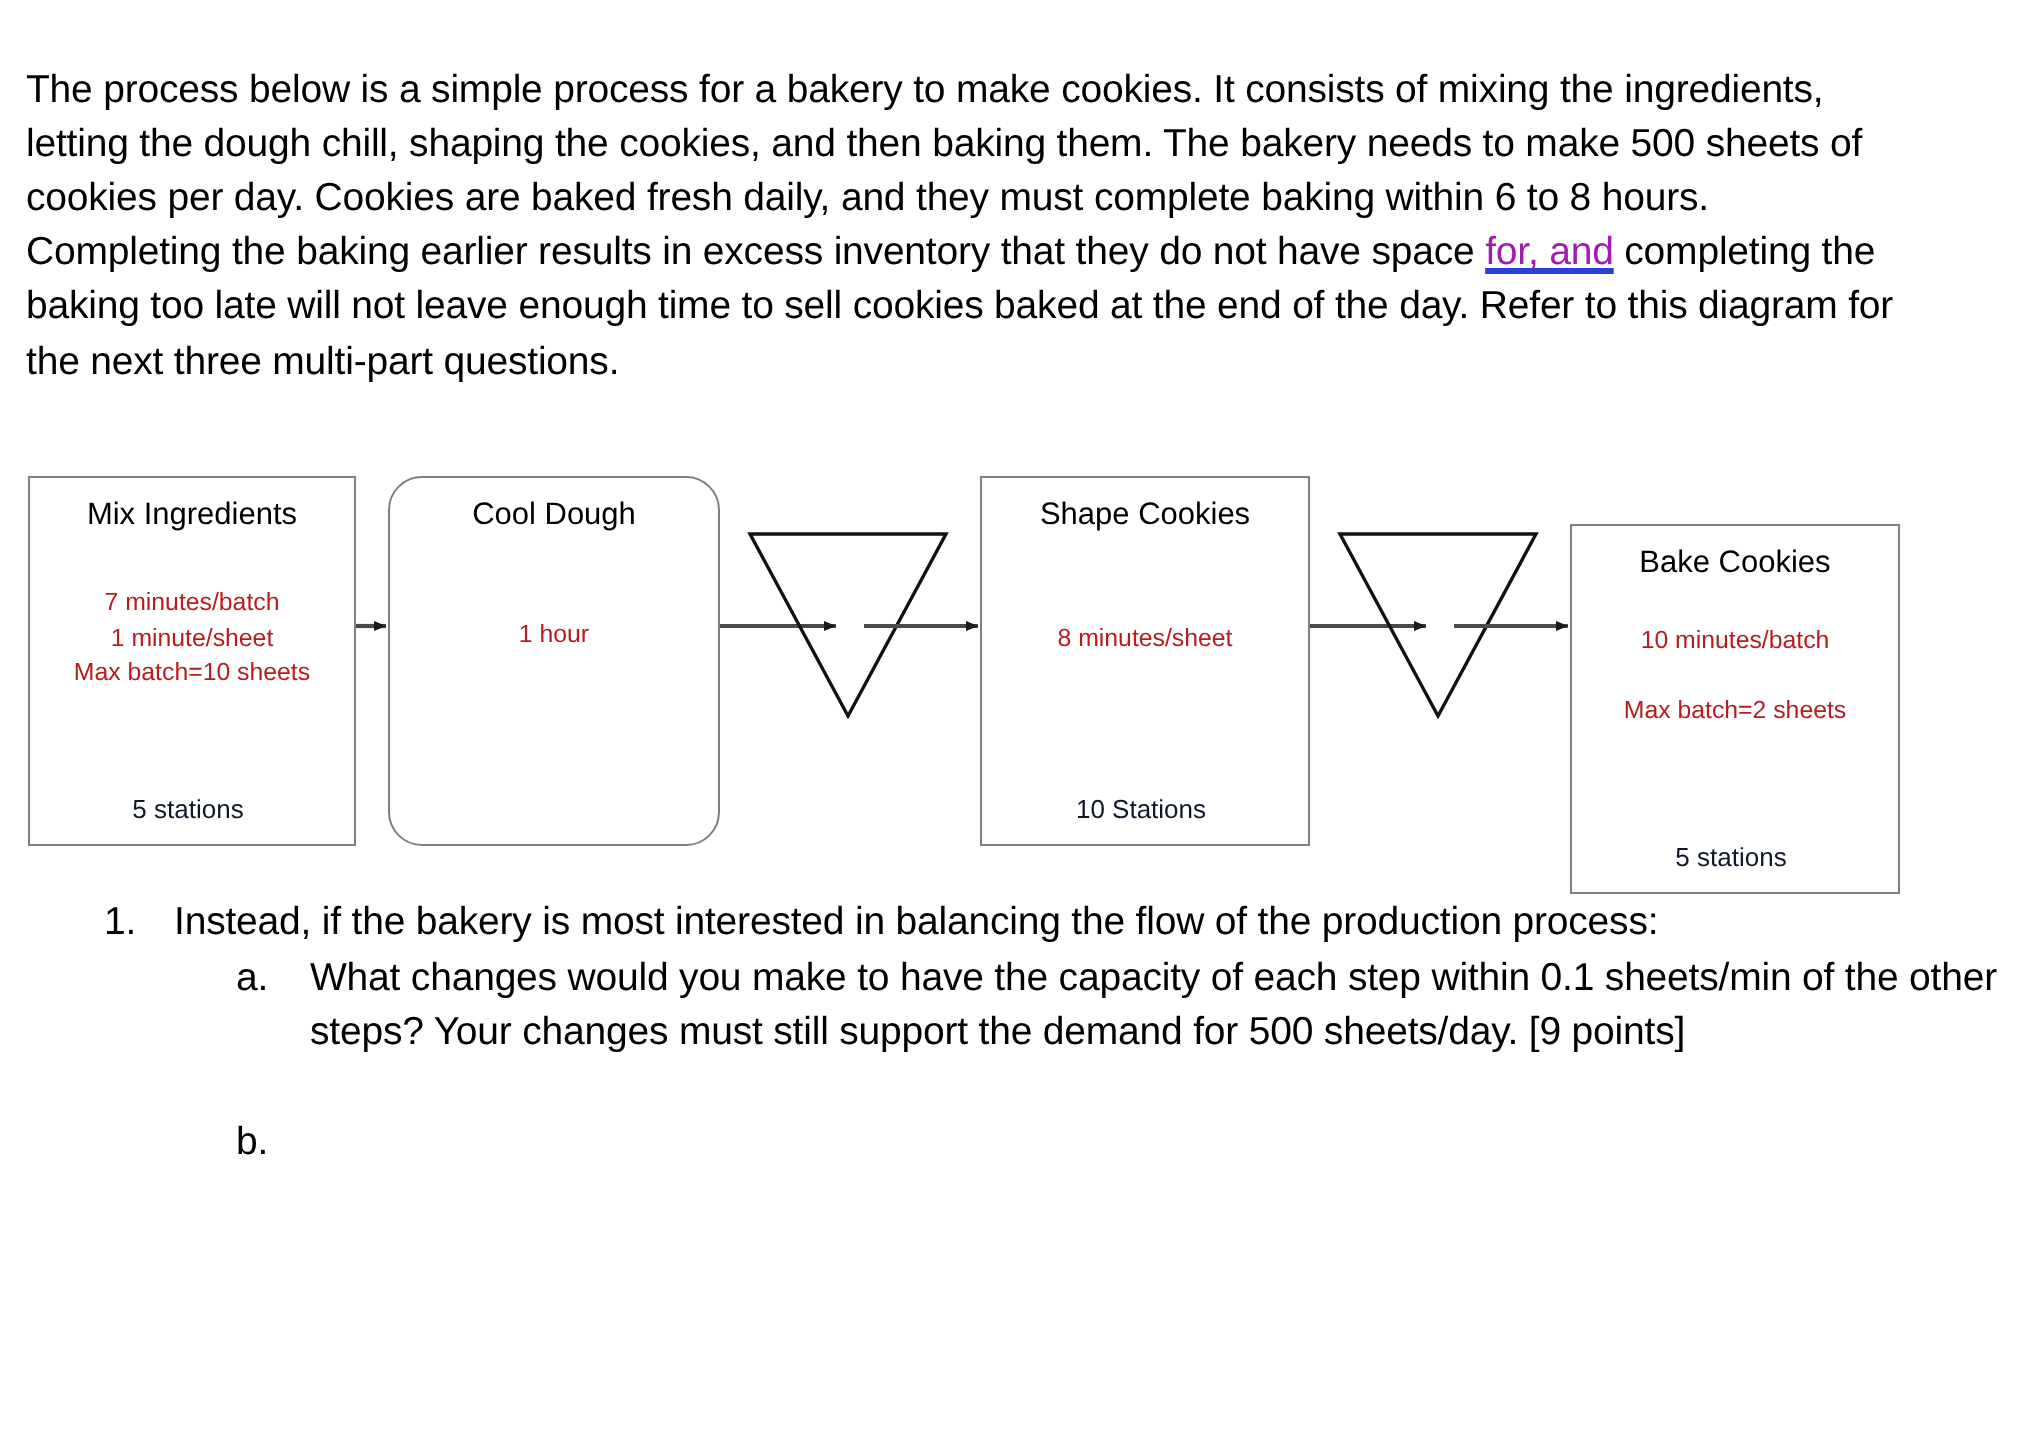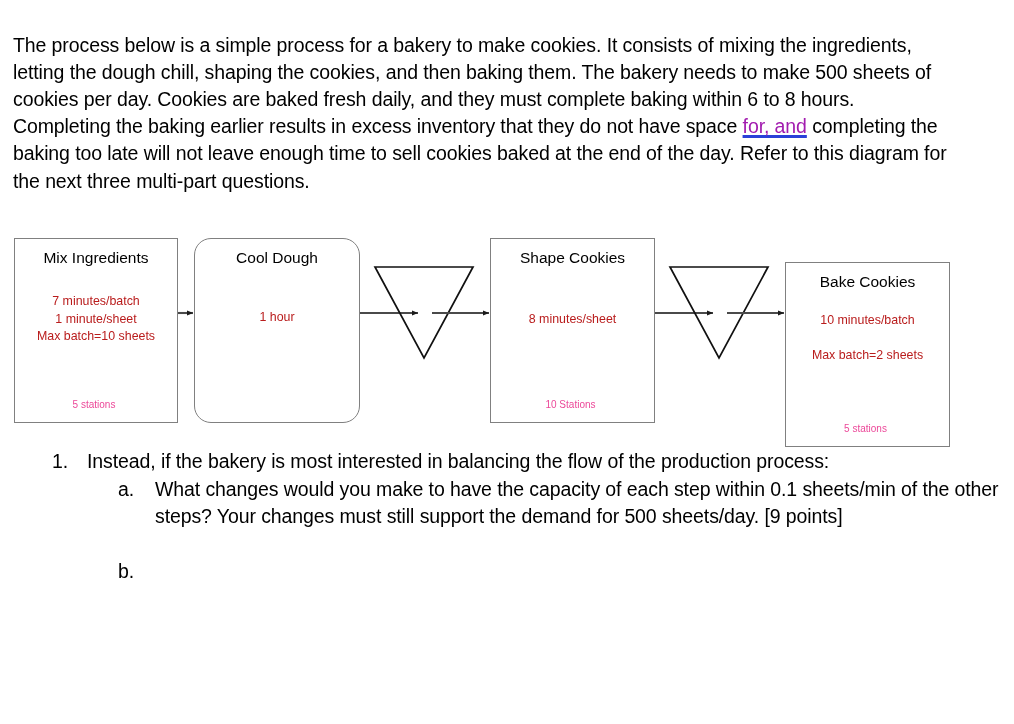--- a/index.html
+++ b/index.html
@@ -74,23 +74,23 @@
     line-height: 17.5px;
     color: #b91c1c;
     white-space: nowrap;
   }
   .proc-stations {
     position: absolute;
     left: 0;
     right: 4px;
     bottom: 9px;
     text-align: center;
-    font-size: 10px;
+    font-size: 13px;
     line-height: 17px;
-    color: #ec4899;
+    color: #0f172a;
     white-space: nowrap;
   }
 
   
   #box-mix      { left: 14px;  width: 164px; }
   #box-cool     { left: 194px; width: 166px; border-radius: 17px; }
   #box-shape    { left: 490px; width: 165px; }
   #box-bake     { left: 785px; width: 165px; margin-top: 24px; }
 
   #box-mix  .proc-lines { top: 54px; }

